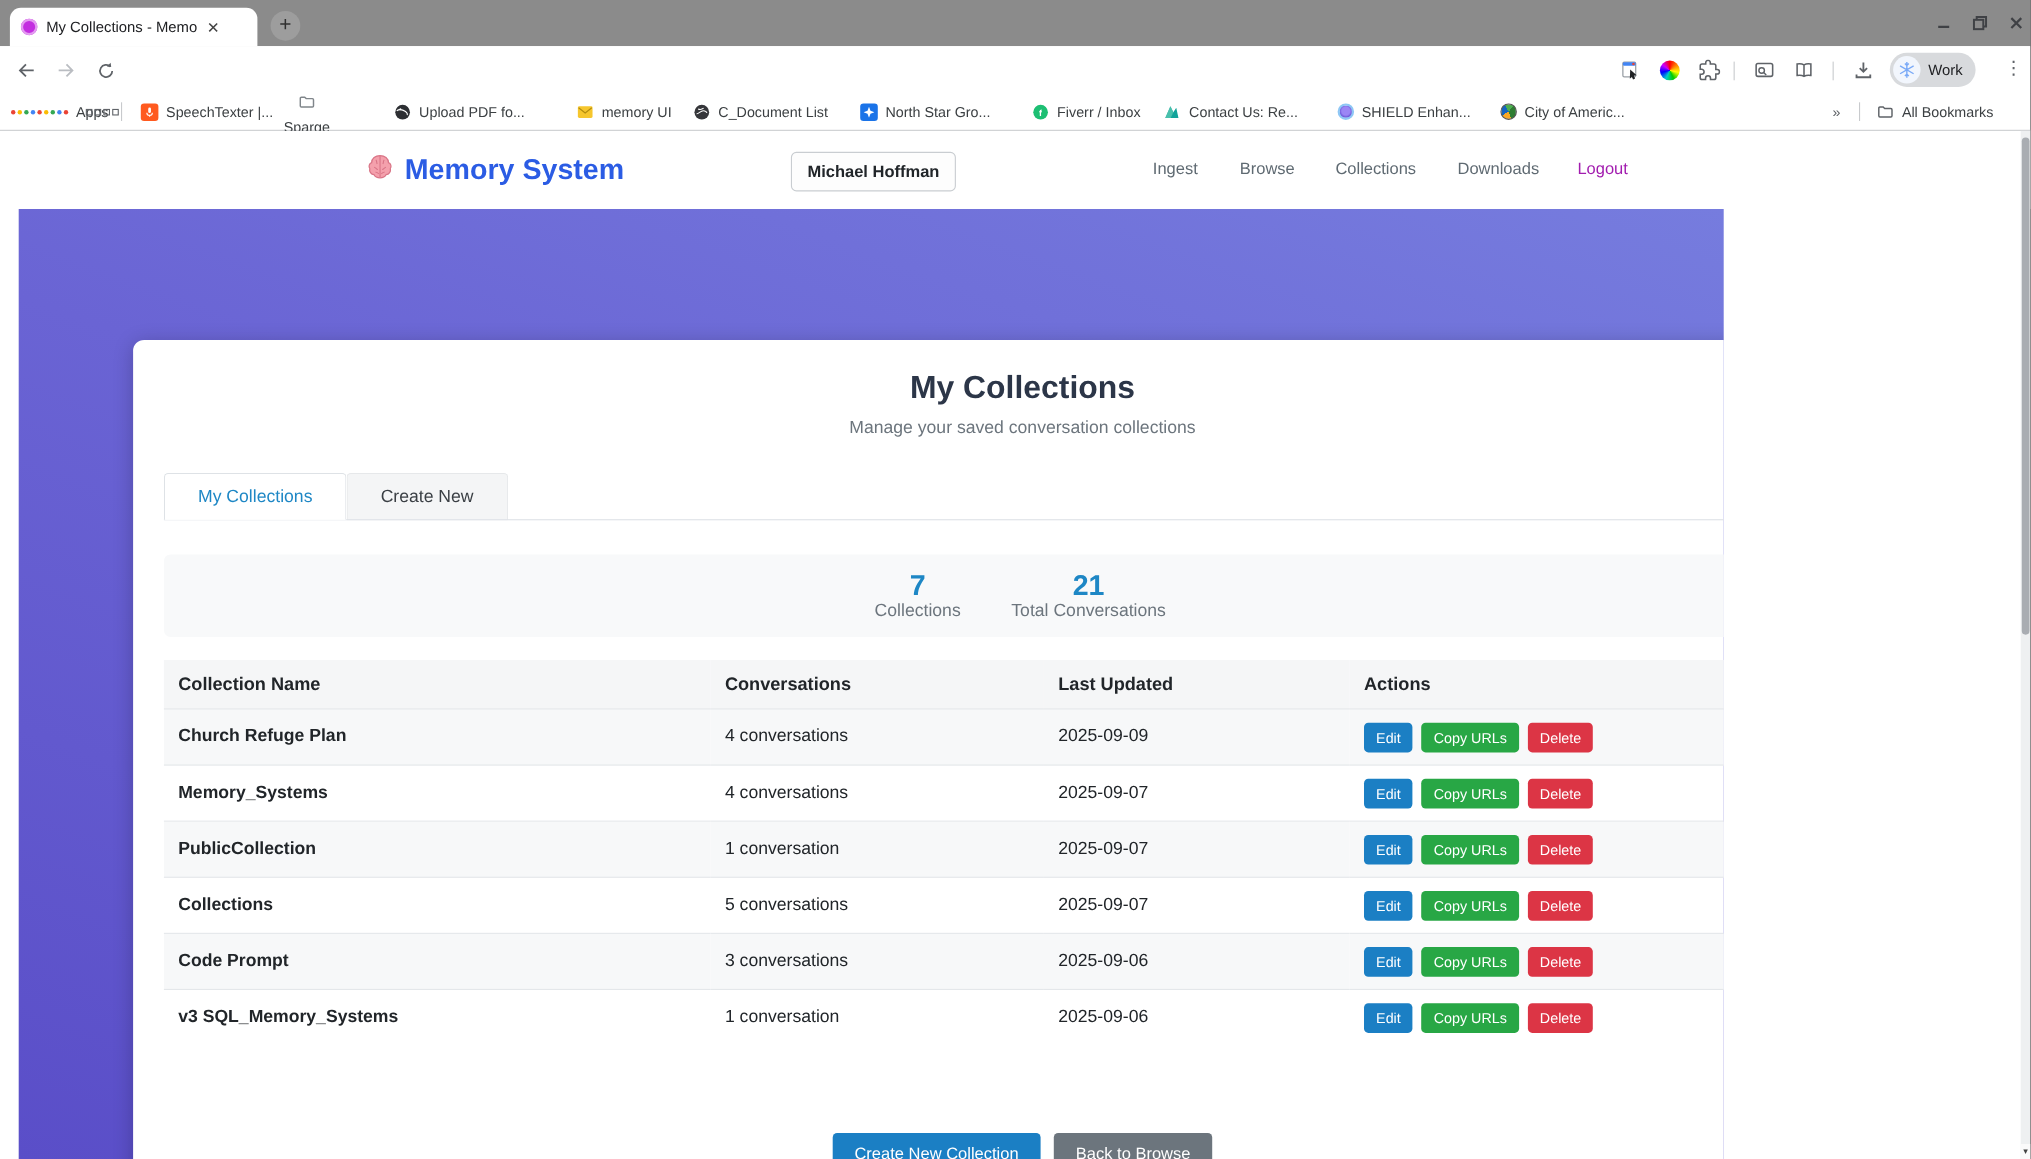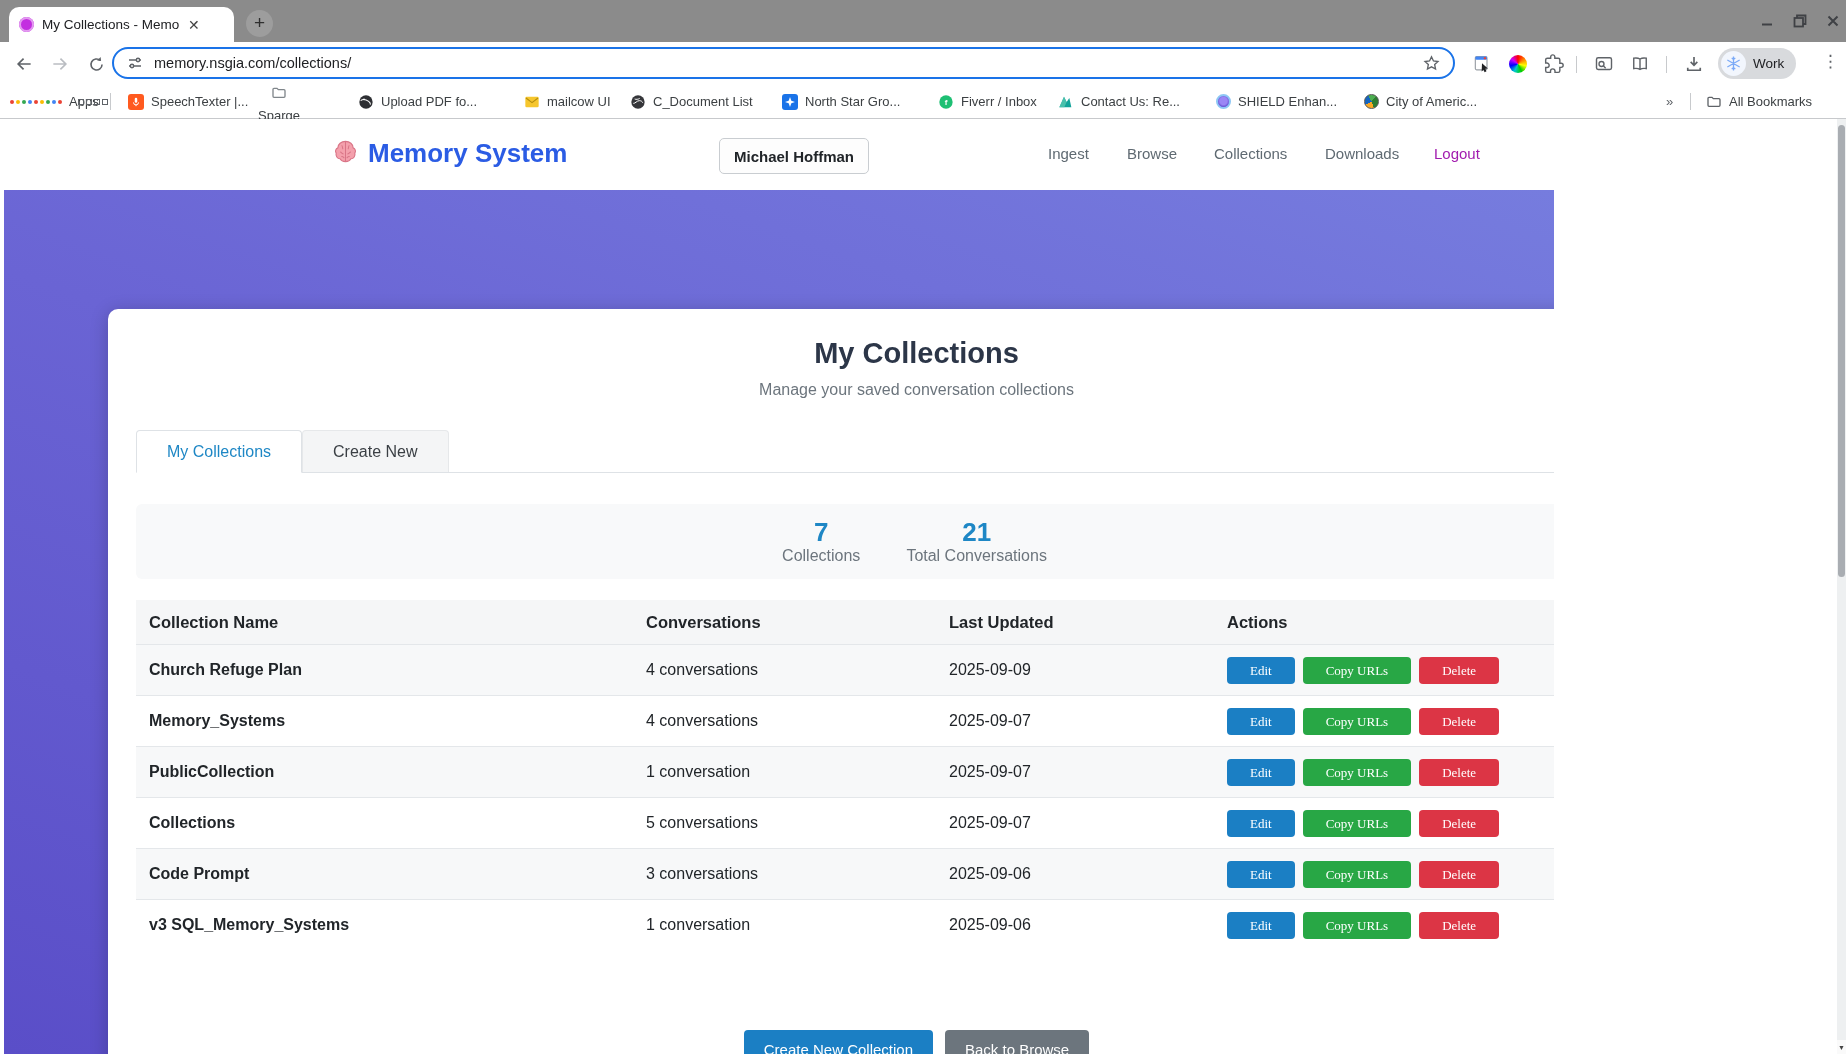--- a/index.html
+++ b/index.html
@@ -48,21 +48,21 @@
   
   .siteheader{position:absolute;left:0;top:119px;width:1846px;height:71px;background:#ffffff;}
   .brand{position:absolute;left:332px;top:19px;display:flex;align-items:center;gap:9px;}
   .brand-name{font-size:26px;font-weight:bold;color:#2b5ce4;}
   .userbtn{position:absolute;left:719px;top:19px;width:148px;height:34px;border:1px solid #c9cdd1;border-radius:5px;
            background:#fdfdfd;font-size:15px;font-weight:bold;color:#212529;display:flex;align-items:center;justify-content:center;}
   .navlink{position:absolute;top:26px;font-size:15px;color:#5f6a72;}
   .logout{color:#a21caf;}
 
   
-  .page{position:absolute;left:4px;top:190px;width:1550px;height:864px;overflow:hidden;
+  .page{position:absolute;left:17px;top:190px;width:1550px;height:864px;overflow:hidden;
         background:linear-gradient(200deg,#767cde 0%,#6a64d4 45%,#5a4ec8 100%);}
   .card{position:absolute;left:104px;top:119px;width:1617px;height:980px;background:#ffffff;
         border-radius:10px;box-shadow:0 3px 18px rgba(0,0,0,.22);}
   .card-title{position:absolute;left:0;top:28px;width:1617px;text-align:center;
               font-size:29px;font-weight:bold;color:#2c3648;}
   .card-sub{position:absolute;left:0;top:72px;width:1617px;text-align:center;font-size:16px;color:#6c757d;}
 
   .tabsrow{position:absolute;left:28px;top:121px;height:43px;display:flex;}
   .ptab{height:43px;box-sizing:border-box;display:flex;align-items:center;justify-content:center;font-size:16px;padding:0 30px;}
   .ptab.active{background:#fff;border:1px solid #dee2e6;border-bottom:1px solid #fff;
@@ -76,21 +76,21 @@
   .stat .num{font-size:26px;font-weight:bold;color:#1e87c5;line-height:28px;}
   .stat .lab{font-size:16px;color:#6c757d;line-height:20px;}
 
   table.ctable{position:absolute;left:28px;top:291px;width:1557px;border-collapse:collapse;table-layout:fixed;}
   .ctable col.c1{width:497px;} .ctable col.c2{width:303px;} .ctable col.c3{width:278px;} .ctable col.c4{width:479px;}
   .ctable th{background:#f5f6f7;text-align:left;font-size:16.5px;color:#212529;height:44px;padding:0 0 0 13px;font-weight:bold;}
   .ctable td{height:50px;padding:0 0 0 13px;font-size:16px;color:#212529;border-top:1px solid #e4e7ea;}
   .ctable tbody tr:nth-child(odd) td{background:#f7f8f9;}
   .cname{font-weight:bold;}
   .btn{display:inline-block;border:none;border-radius:4px;color:#fff;font-size:13px;
-       font-family:Liberation Serif, serif;padding:6px 23px;margin-right:8px;line-height:15px;}
+       font-family:Liberation Sans, sans-serif;padding:6px 11px;margin-right:8px;line-height:15px;}
   .btn-edit{background:#1b7fc4;}
   .btn-copy{background:#28a745;}
   .btn-del{background:#dc3545;}
 
   .cfooter{position:absolute;left:0;top:721px;width:1617px;display:flex;justify-content:center;gap:12px;}
   .btn-big{border:none;border-radius:4px;color:#fff;font-size:15px;padding:11px 20px;font-family:"Liberation Sans",sans-serif;}
   .btn-create{background:#1b7fc4;}
   .btn-back{background:#6c757d;}
 
   
@@ -140,34 +140,20 @@
           <path d="M4 12h14M12.5 5.5L19 12l-6.5 6.5" stroke="#babdc2" stroke-width="2" fill="none"></path>
         </svg>
     </div>
     <div class="ticon" style="left:84px;">
       <svg width="19" height="19" viewBox="0 0 24 24">
           <path d="M19 12a7 7 0 1 1-2.1-5" stroke="#5f6368" stroke-width="2" fill="none"></path>
           <path d="M17.2 2.5l.6 5.1-5-.6z" fill="#5f6368"></path>
         </svg>
     </div>
 
-    <div class="addressbar">
-      <svg width="18" height="18" viewBox="0 0 24 24">
-          <g stroke="#5f6368" stroke-width="2" fill="none">
-            <path d="M4 8h10M18 8h2"></path>
-            <circle cx="16" cy="8" r="2.2"></circle>
-            <path d="M4 16h2M10 16h10"></path>
-            <circle cx="8" cy="16" r="2.2"></circle>
-          </g>
-        </svg>
-      <span class="url">memory.nsgia.com/collections/</span>
-      <svg width="19" height="19" viewBox="0 0 24 24">
-          <path d="M12 3.6l2.5 5.2 5.7.7-4.2 3.9 1.1 5.6L12 16.2 6.9 19l1.1-5.6-4.2-3.9 5.7-.7z" fill="none" stroke="#5f6368" stroke-width="1.7"></path>
-        </svg>
-    </div>
 
     <div class="ticon" style="left:1470px;">
       <svg width="20" height="20" viewBox="0 0 24 24">
           <rect x="4" y="3" width="14" height="16" rx="1.5" fill="#fff" stroke="#9aa0a6" stroke-width="1.4"></rect>
           <rect x="4" y="3" width="14" height="4" rx="1.5" fill="#4285f4"></rect>
           <circle cx="15.5" cy="5" r="1.4" fill="#ea4335"></circle>
           <path d="M12 11l7 6.4-3 .4 1.4 3-2.3 1-1.3-3-2.2 2.2z" fill="#202124"></path>
         </svg>
     </div>
     <div class="ticon" style="left:1506px;">
@@ -266,21 +252,21 @@
       <span>Upload PDF fo...</span>
     </div>
 
     <div class="bm" style="left:524px;">
       <span class="ic">
         <svg width="16" height="16" viewBox="0 0 24 24">
             <rect x="2" y="4" width="20" height="16" rx="2" fill="#f6c62d"></rect>
             <path d="M3 6l9 7 9-7" stroke="#b28c0e" stroke-width="1.6" fill="none"></path>
           </svg>
       </span>
-      <span>mailcow UI</span>
+      <span>memory UI</span>
     </div>
 
     <div class="bm" style="left:630px;">
       <span class="ic">
         <svg width="16" height="16" viewBox="0 0 24 24">
             <circle cx="12" cy="12" r="10" fill="#35363a"></circle>
             <path d="M5 14c3 .5 5-4 9-4 3 0 4.5 1.5 5 3M7 7.5c2 1 5.5.5 7.5-1" stroke="#fff" stroke-width="1.5" fill="none"></path>
           </svg>
       </span>
       <span>C_Document List</span>

